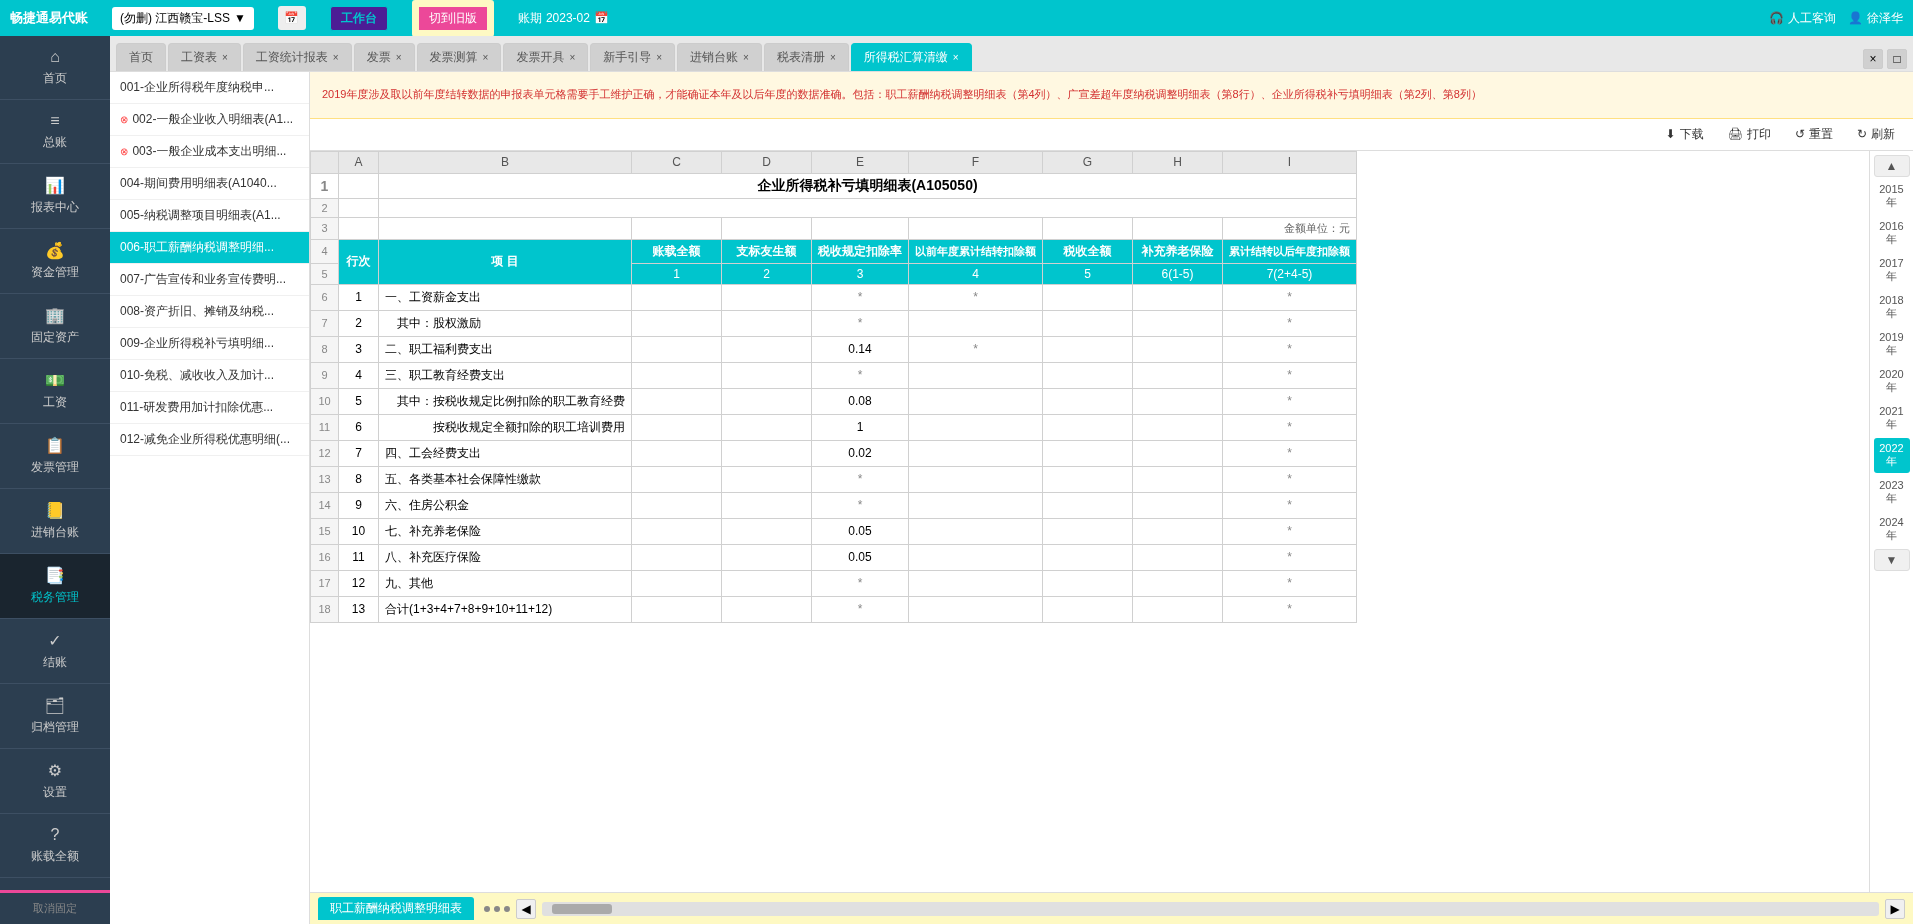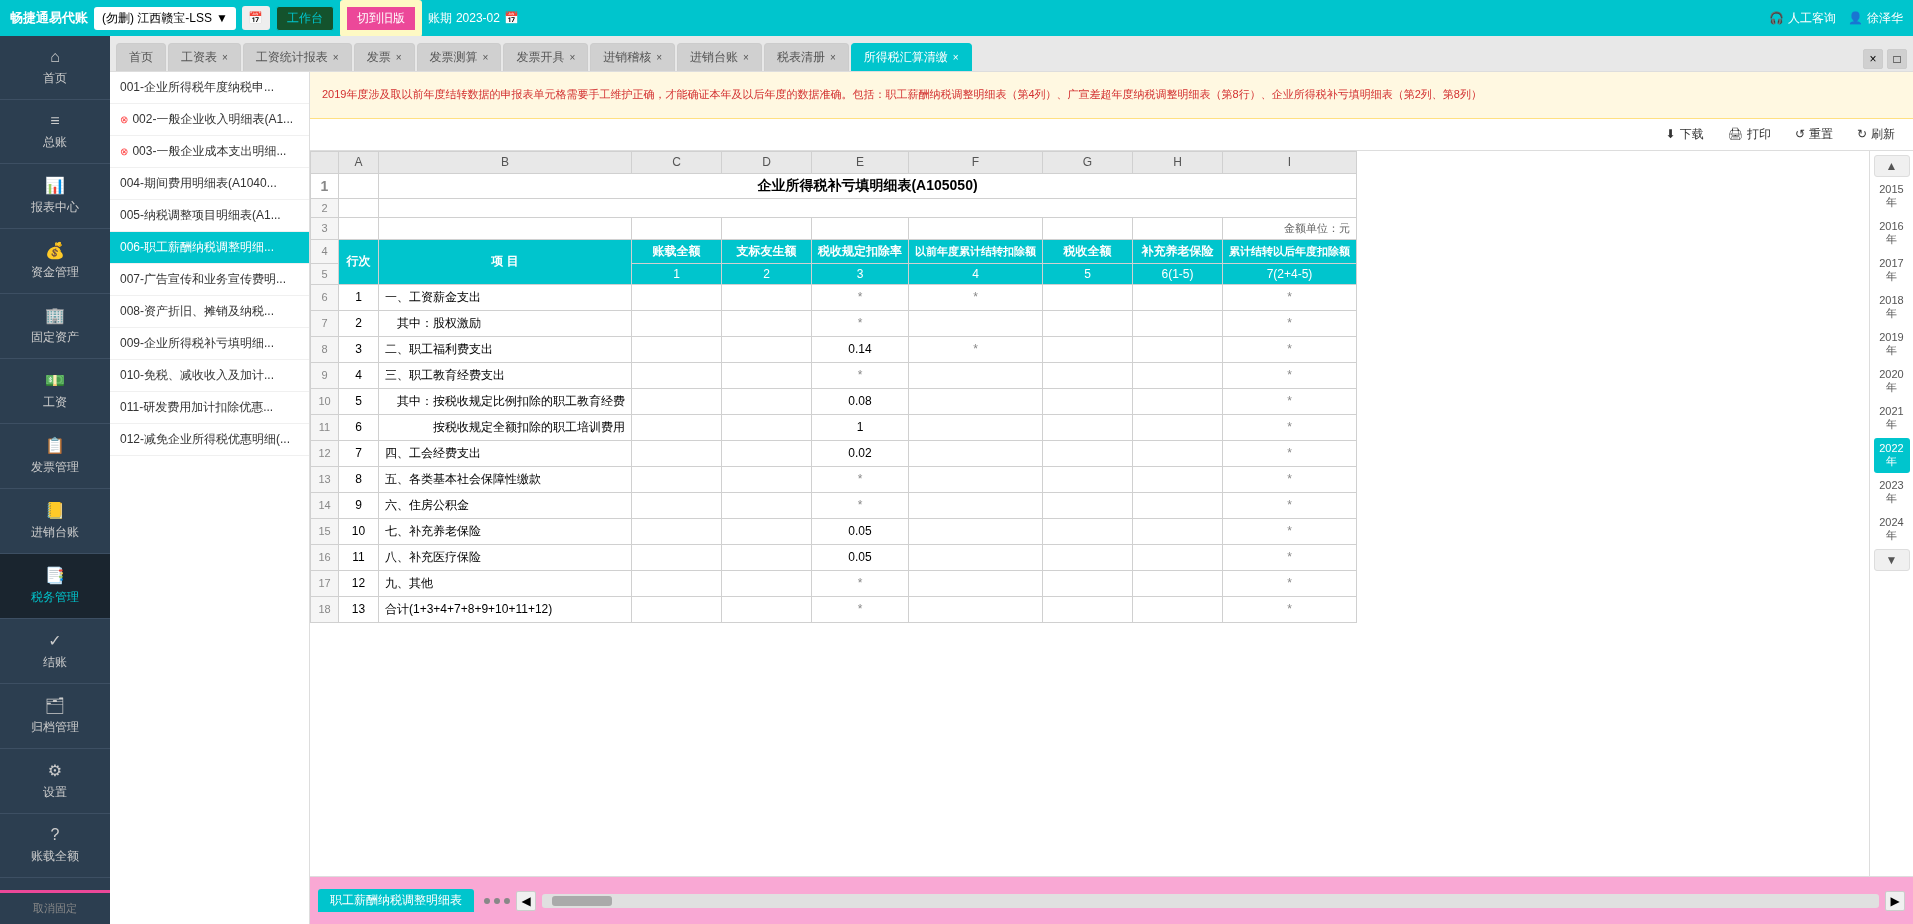--- a/index.html
+++ b/index.html
@@ -5,21 +5,21 @@
     * { box-sizing: border-box; margin: 0; padding: 0; }
     body { font-family: 'Microsoft YaHei', Arial, sans-serif; font-size: 12px; background: #f0f2f5; display: flex; flex-direction: column; height: 924px; overflow: hidden; }
 
     
     .top-bar {
       height: 36px;
       background: #00c5cd;
       display: flex;
       align-items: center;
       padding: 0 10px;
-      gap: 6px;
+      gap: 24px;
       flex-shrink: 0;
     }
     .top-bar-logo {
       color: white;
       font-size: 13px;
       font-weight: bold;
       white-space: nowrap;
     }
     .top-bar-company {
       background: white;
@@ -35,23 +35,24 @@
     .top-bar-btn {
       background: #ec4899;
       border: 7px solid #fef9c3;
       color: white;
       border-radius: 3px;
       padding: 3px 10px;
       cursor: pointer;
       font-size: 12px;
     }
     .top-bar-btn.active-btn {
-      background: #14532d;
+      background: #4c1d95;
       color: #00c5cd;
       border: 1px solid #00c5cd;
+      font-weight: bold;
     }
     .top-bar-period {
       color: white;
       font-size: 12px;
       display: flex;
       align-items: center;
       gap: 4px;
     }
     .top-bar-right {
       margin-left: auto;
@@ -339,22 +340,22 @@
     table.sheet td.left-align {
       text-align: left;
     }
     table.sheet td.asterisk {
       color: #888;
       text-align: center;
     }
 
     
     .bottom-bar {
-      height: 48px;
-      background: #f9a8d4;
+      height: 32px;
+      background: #fef9c3;
       border-top: 1px solid #ddd;
       display: flex;
       align-items: center;
       padding: 0 8px;
       gap: 6px;
       flex-shrink: 0;
     }
     .bottom-tab {
       padding: 3px 12px;
       background: #00c5cd;
@@ -500,21 +501,21 @@
       </div>
       <div class="tab">
         <span>发票测算</span>
         <span class="tab-close">×</span>
       </div>
       <div class="tab">
         <span>发票开具</span>
         <span class="tab-close">×</span>
       </div>
       <div class="tab">
-        <span>进销稽核</span>
+        <span>新手引导</span>
         <span class="tab-close">×</span>
       </div>
       <div class="tab">
         <span>进销台账</span>
         <span class="tab-close">×</span>
       </div>
       <div class="tab">
         <span>税表清册</span>
         <span class="tab-close">×</span>
       </div>

